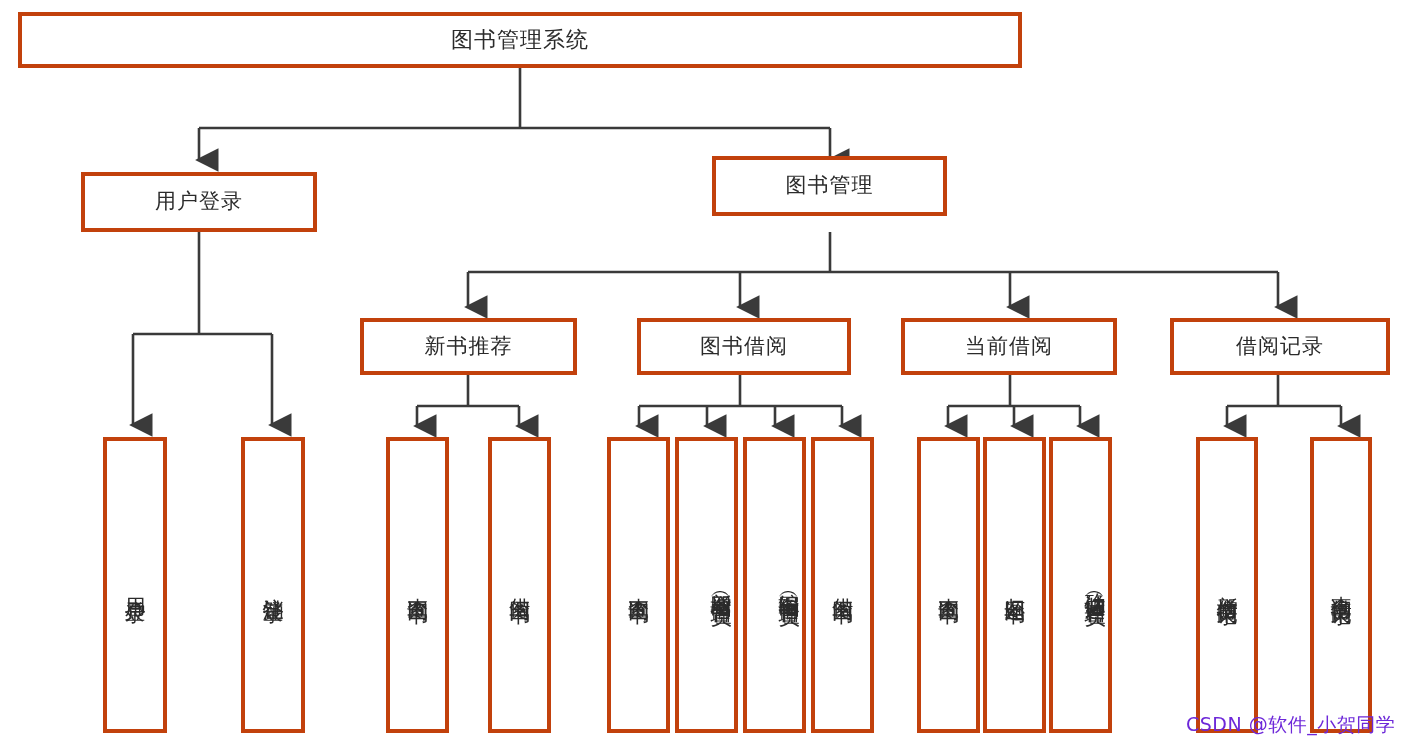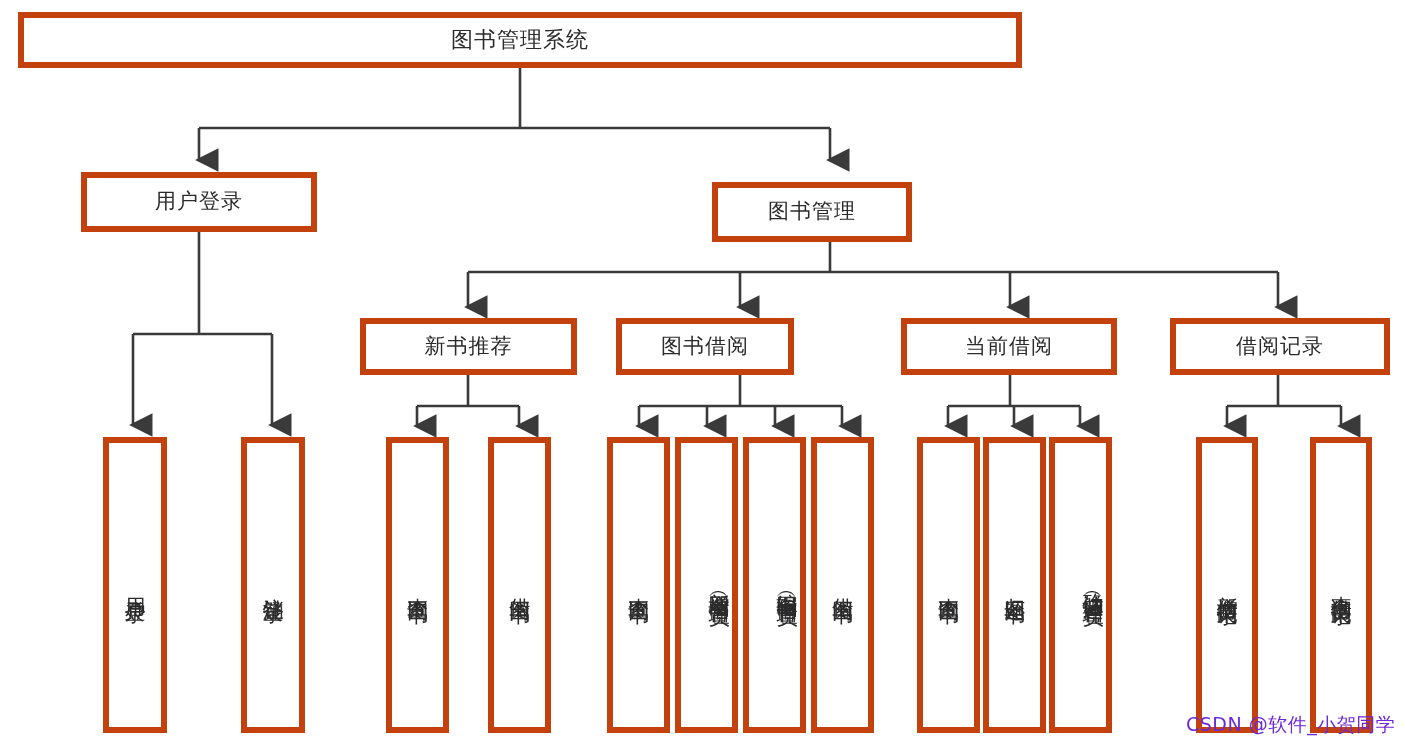--- a/index.html
+++ b/index.html
@@ -13,21 +13,21 @@
   #canvas {
     position: relative;
     width: 1405px;
     height: 747px;
     background: #ffffff;
     overflow: hidden;
   }
   .node {
     position: absolute;
     box-sizing: border-box;
-    border: 6px solid #c2410c;
+    border: 4px solid #c2410c;
     background: #ffffff;
     display: flex;
     align-items: center;
     justify-content: center;
     color: #2b2b2b;
   }
   .node.h-label {
     font-size: 21px;
     letter-spacing: 1px;
     line-height: 1.2;
@@ -122,24 +122,24 @@
       <path d="M 1278 375 L 1278 406"></path>
       <path d="M 1227 406 L 1341 406"></path>
       <path d="M 1227 406 L 1227 426" marker-end="url(#arrow)"></path>
       <path d="M 1341 406 L 1341 426" marker-end="url(#arrow)"></path>
     </g>
   </svg>
 
   <div class="node h-label root" style="left:18px; top:12px; width:1004px; height:56px;">图书管理系统</div>
 
   <div class="node h-label" style="left:81px; top:172px; width:236px; height:60px;">用户登录</div>
-  <div class="node h-label" style="left:712px; top:182px; width:200px; height:60px;">图书管理</div>
+  <div class="node h-label" style="left:712px; top:156px; width:235px; height:60px;">图书管理</div>
 
   <div class="node h-label" style="left:360px; top:318px; width:217px; height:57px;">新书推荐</div>
-  <div class="node h-label" style="left:616px; top:318px; width:178px; height:57px;">图书借阅</div>
+  <div class="node h-label" style="left:637px; top:318px; width:214px; height:57px;">图书借阅</div>
   <div class="node h-label" style="left:901px; top:318px; width:216px; height:57px;text-align:right;">当前借阅</div>
   <div class="node h-label" style="left:1170px; top:318px; width:220px; height:57px;">借阅记录</div>
 
   <div class="node v-label mid-align" style="left:103px; top:437px; width:64px; height:296px;">用户登录</div>
   <div class="node v-label mid-align" style="left:241px; top:437px; width:64px; height:296px;">注销登录</div>
 
   <div class="node v-label mid-align" style="left:386px; top:437px; width:63px; height:296px;">查询图书</div>
   <div class="node v-label mid-align" style="left:488px; top:437px; width:63px; height:296px;">借阅图书</div>
 
   <div class="node v-label mid-align" style="left:607px; top:437px; width:63px; height:296px;">查询图书</div>

